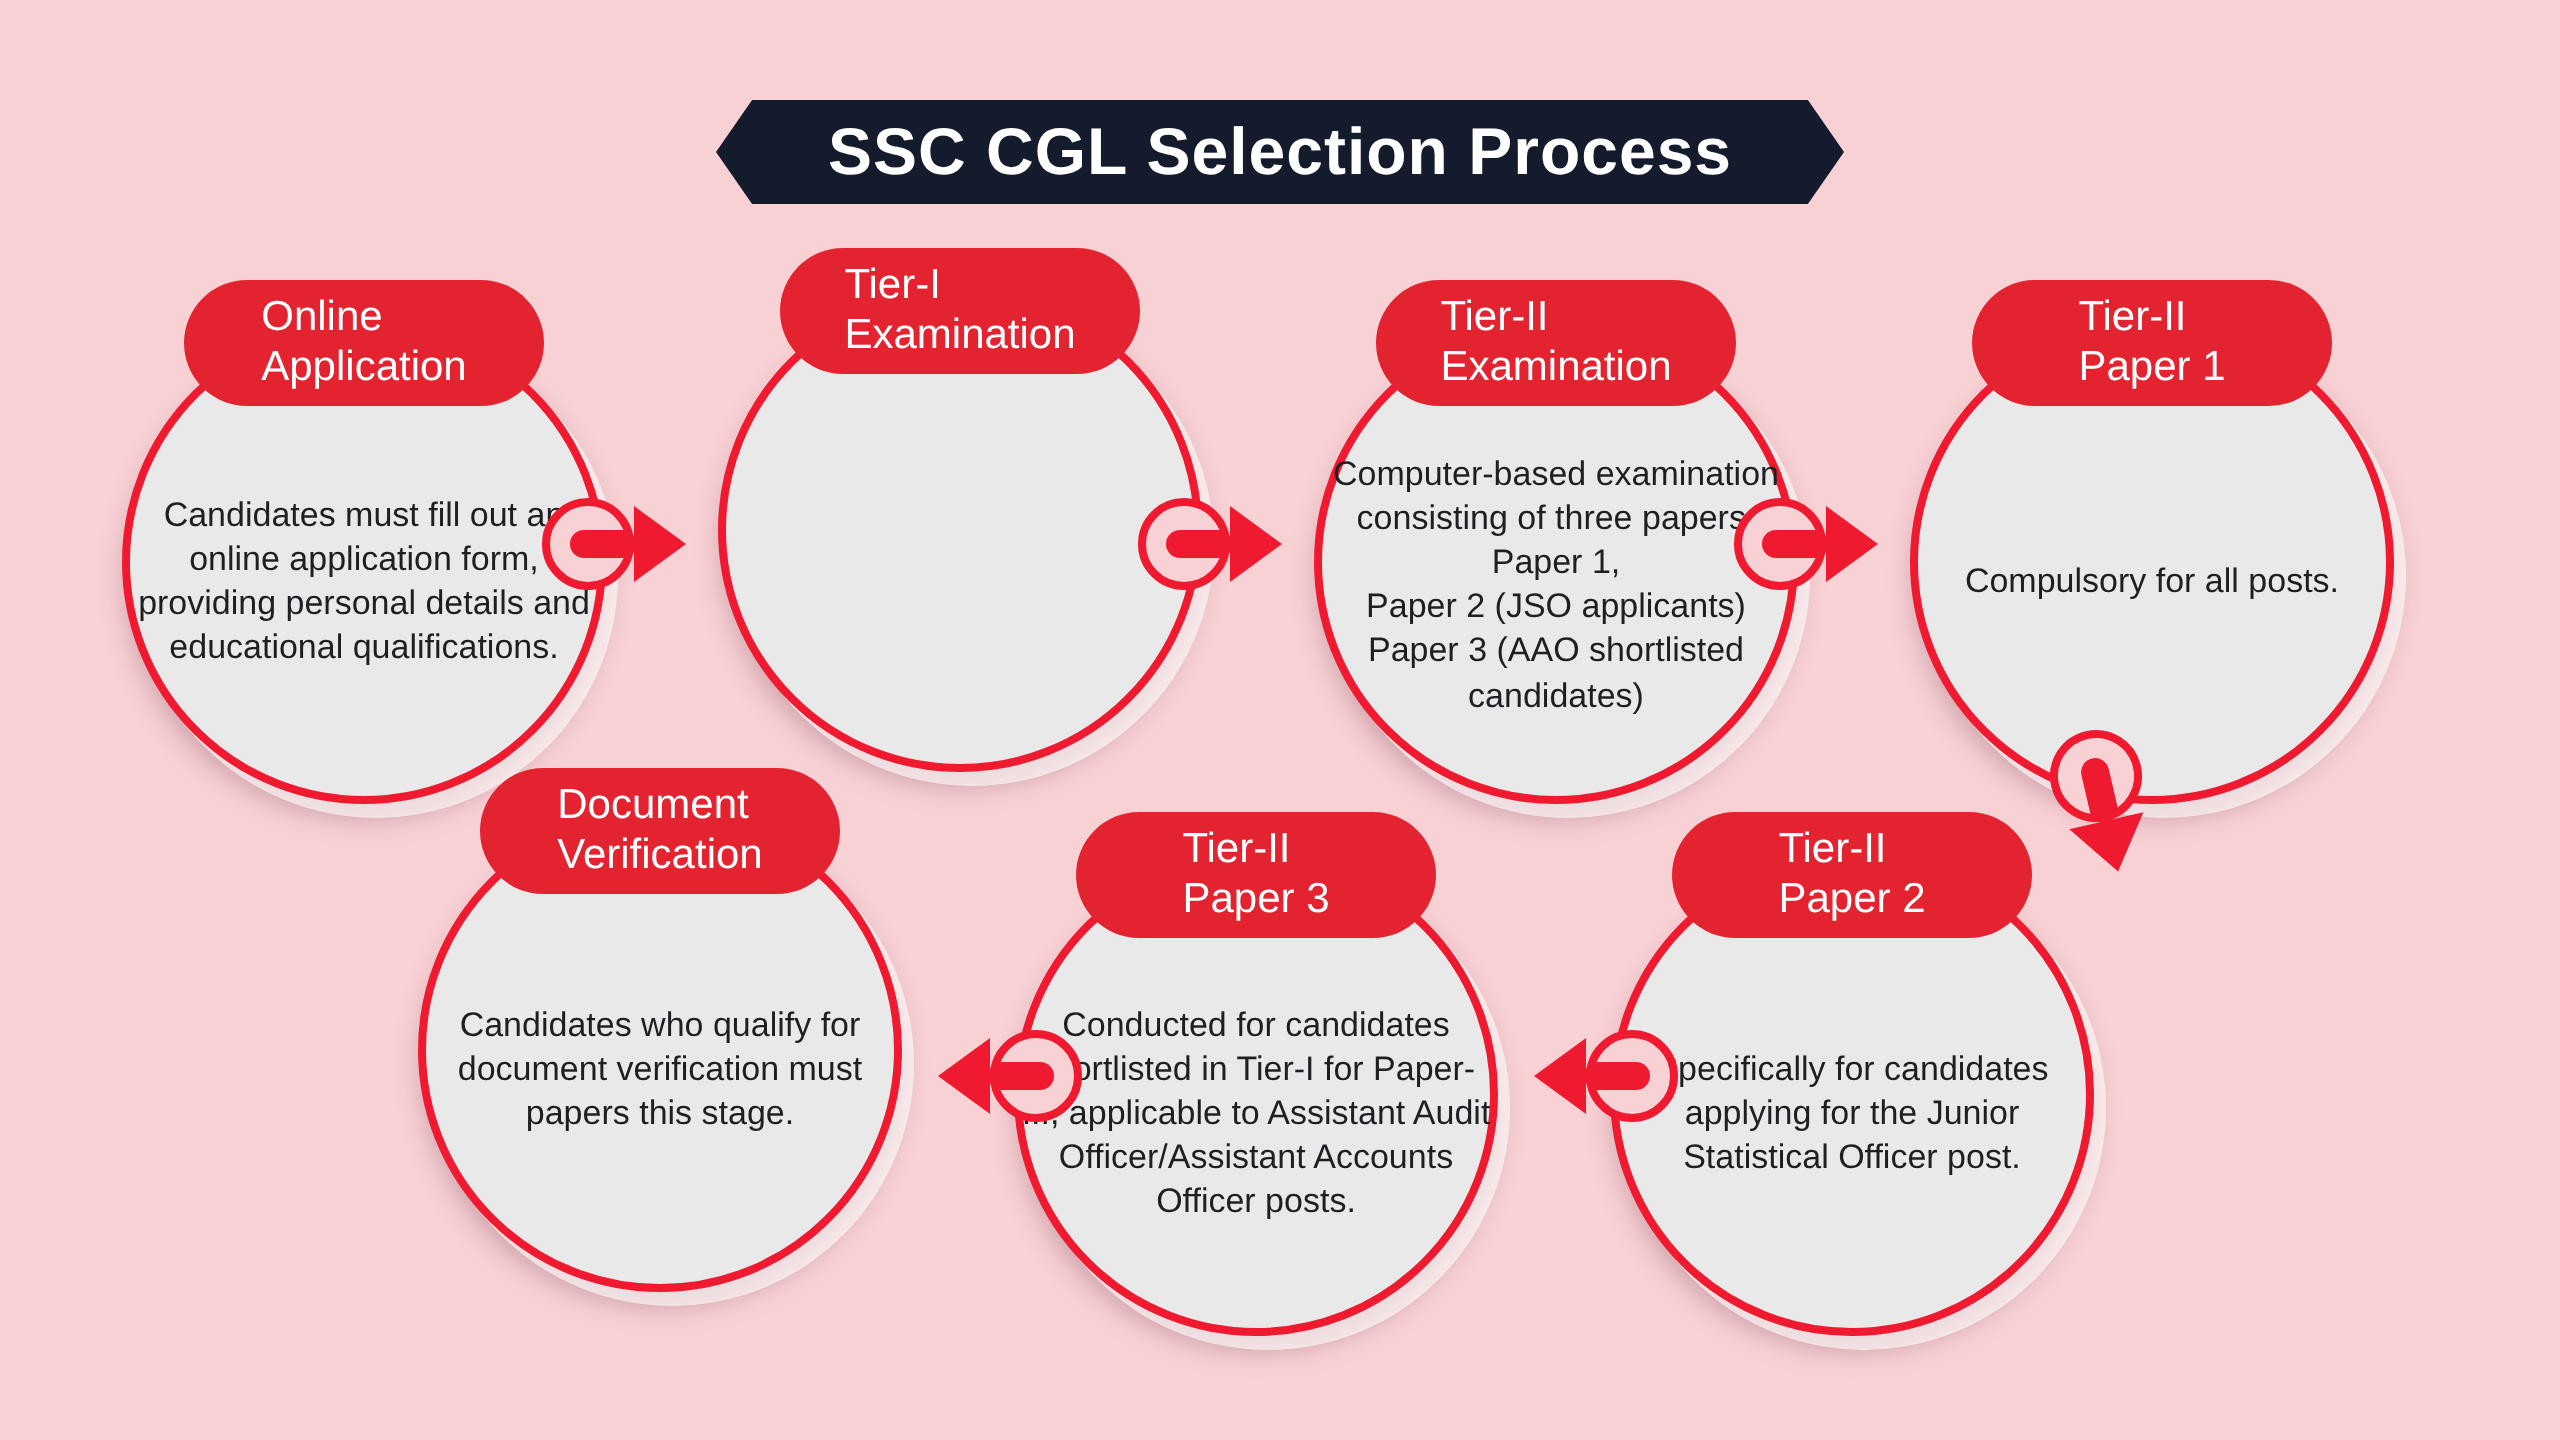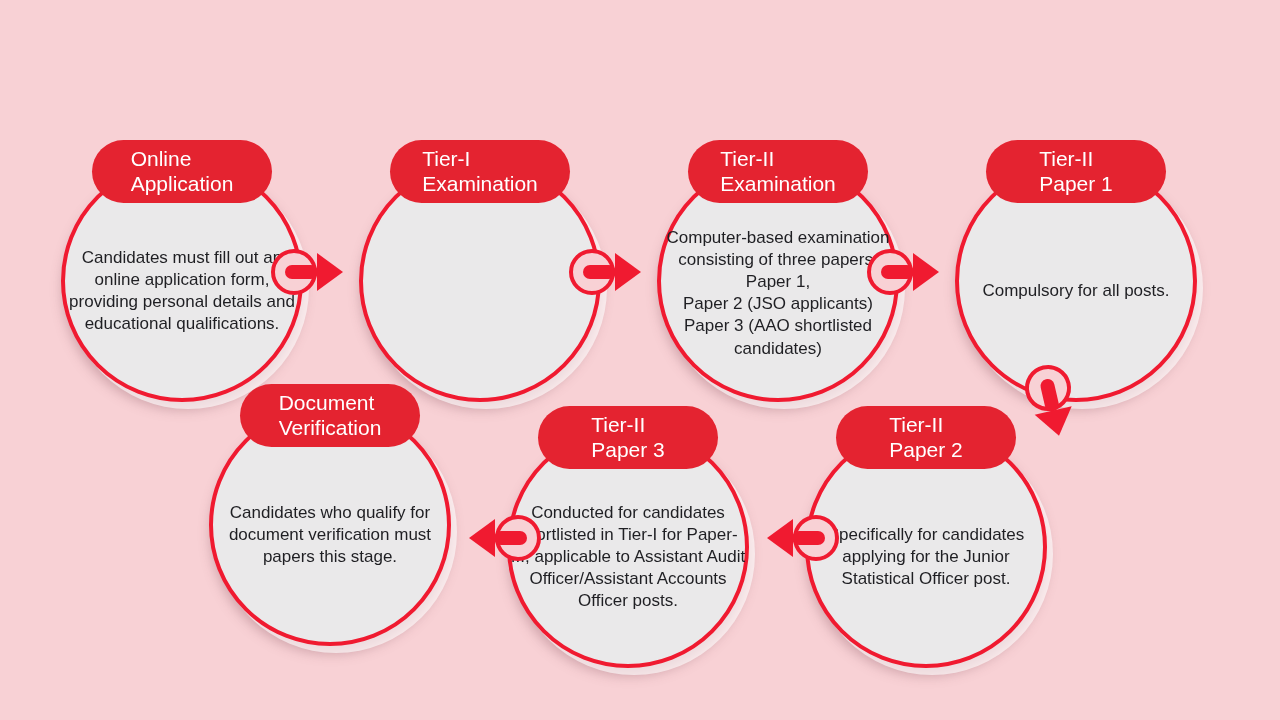--- a/index.html
+++ b/index.html
@@ -43,21 +43,21 @@
   }
   .body{
     position:absolute;left:50%;top:54%;transform:translate(-50%,-50%);
     width:226px;text-align:center;color:var(--ink);font-size:17px;line-height:1.3;
     white-space:pre-line;z-index:2;
   }
   .n3 .body{width:238px;top:55%;}
   .n6 .body{width:238px;}
   
   .n1{left:61px; top:160px;}
-  .n2{left:359px;top:160px;}
+  .n2{left:359px;top:144px;}
   .n3{left:657px;top:160px;}
   .n4{left:955px;top:160px;}
   .n5{left:805px;top:426px;}
   .n6{left:507px;top:426px;}
   .n7{left:209px;top:404px;}
   
   .connector{position:absolute;z-index:2;}
   .bump{
     position:absolute;width:46px;height:46px;border-radius:50%;
     background:var(--pink);border:4px solid var(--red);box-sizing:border-box;
@@ -87,20 +87,23 @@
   .c3{left:867px;top:249px;}
   .c4{left:767px;top:515px;}
   .c5{left:469px;top:515px;}
   .c6{left:1025px;top:365px;}
 </style>
 </head>
 <body>
 
 <div id="canvas">
 
+  <div class="banner">
+    <span>SSC CGL Selection Process</span>
+  </div>
 
   <div class="node n1">
     <div class="circle"></div>
     <div class="pill">
       <span>Online
 Application</span>
     </div>
     <div class="body">Candidates must fill out an online application form, providing personal details and educational qualifications.</div>
   </div>
 

